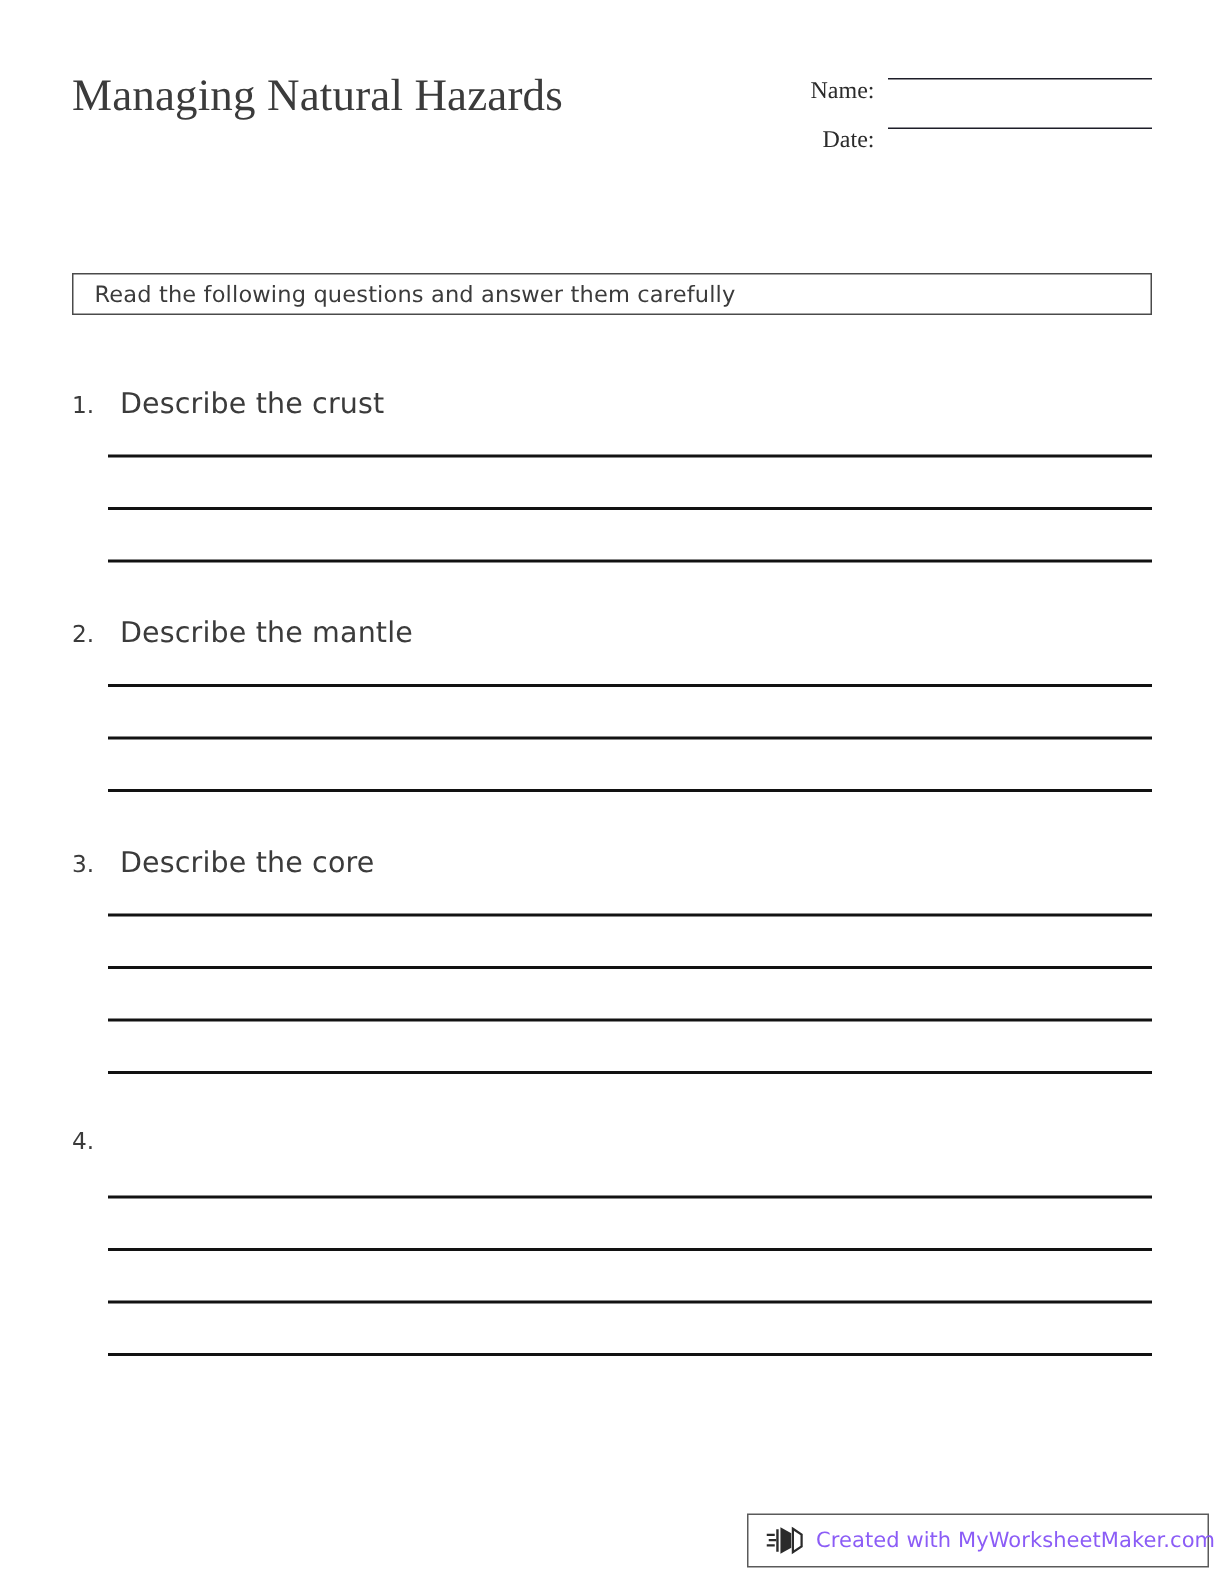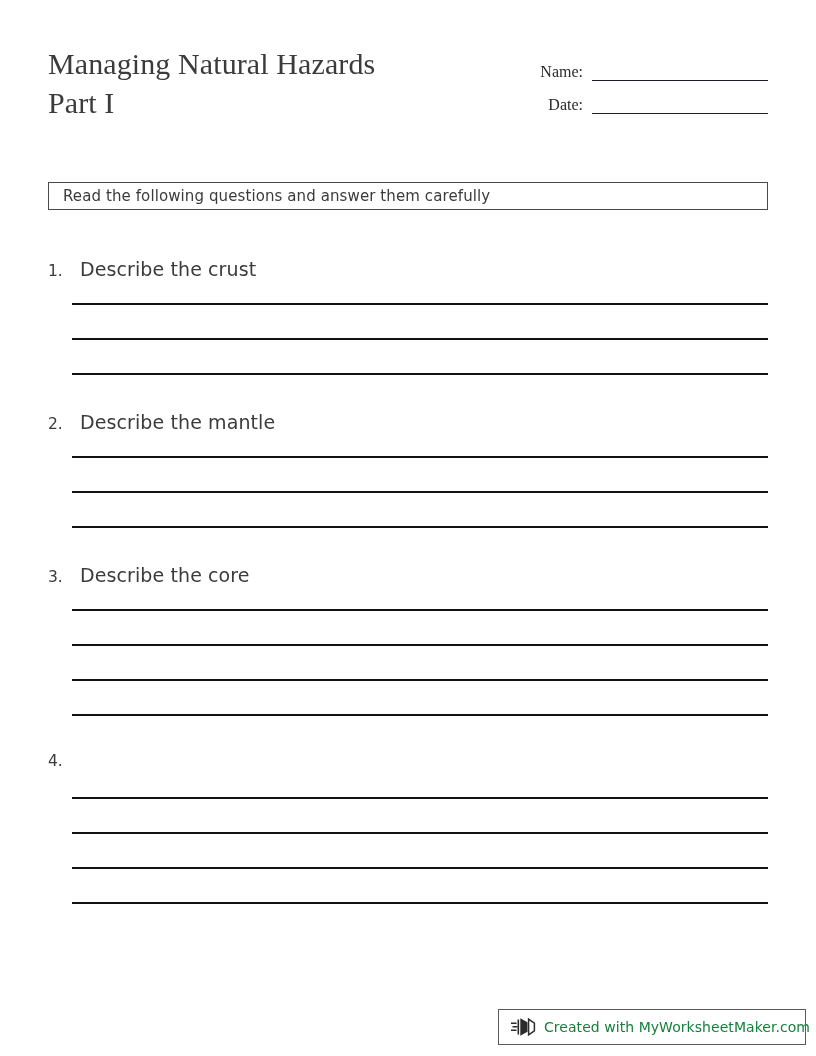--- a/index.html
+++ b/index.html
@@ -49,21 +49,21 @@
   }
 
   .meta-block {
     position: absolute;
     left: 485px;
     top: 8px;
     width: 235px;
   }
   .meta-row {
     display: flex;
-    align-items: flex-end;
+    align-items: flex-start;
     justify-content: flex-end;
     height: 33px;
   }
   .meta-label {
     font-family: "Liberation Serif", serif;
     font-size: 16px;
     color: #2b2b2b;
     padding-bottom: 4px;
     padding-right: 9px;
     white-space: nowrap;
@@ -161,35 +161,34 @@
     flex: none;
     width: 26px;
     height: 22px;
     margin-left: 12px;
     margin-right: 7px;
     display: block;
   }
   .badge-text {
     font-family: "DejaVu Sans", sans-serif;
     font-size: 14px;
-    color: #15803d;
+    color: #8b5cf6;
     letter-spacing: 0.05px;
     white-space: nowrap;
   }
 </style>
 </head>
 <body>
 
 <div class="page">
 
   <div class="header">
 
     <div class="title-block">
       <div class="title-line">Managing Natural Hazards</div>
-      <div class="title-line">Part I</div>
     </div>
 
     <div class="meta-block">
       <div class="meta-row">
         <span class="meta-label">Name:</span>
         <span class="meta-rule"></span>
       </div>
       <div class="meta-row">
         <span class="meta-label">Date:</span>
         <span class="meta-rule"></span>

